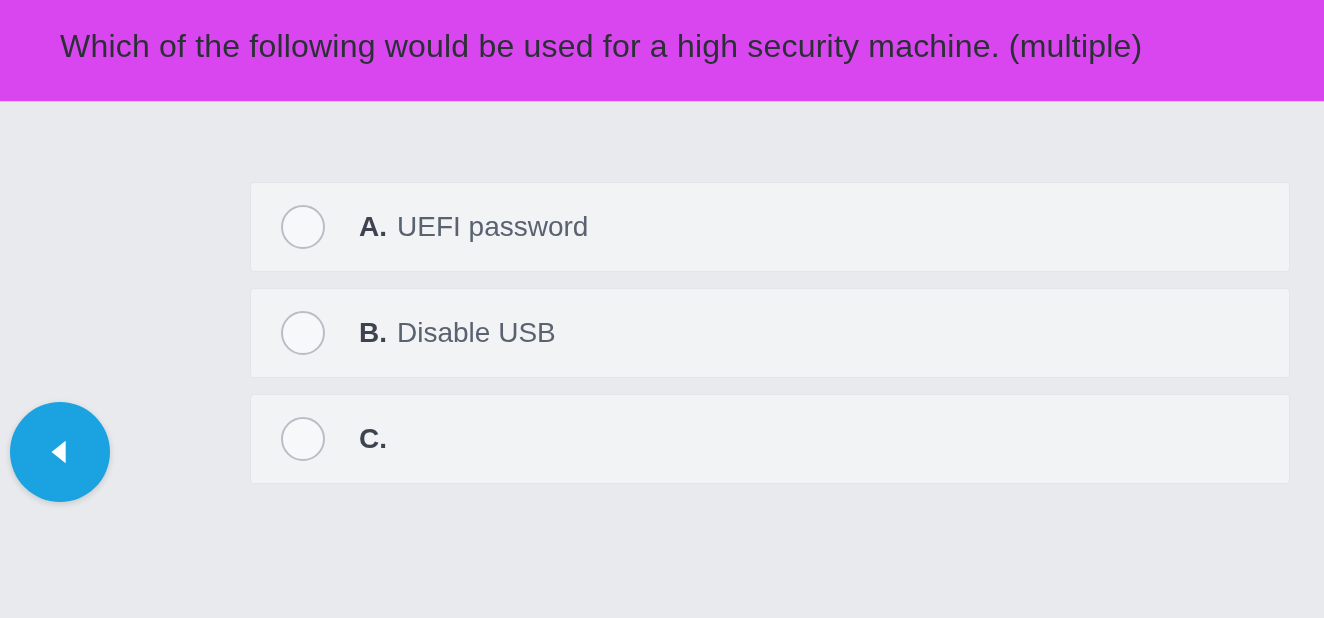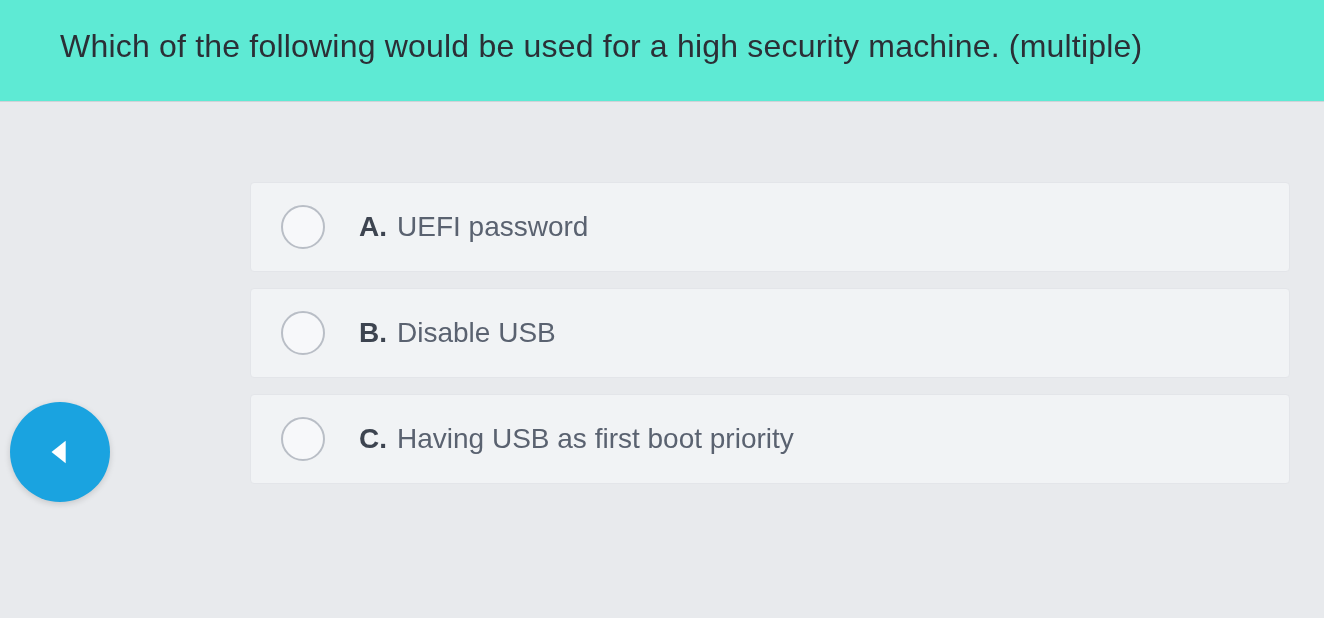--- a/index.html
+++ b/index.html
@@ -4,21 +4,21 @@
 <style>
   * { box-sizing: border-box; margin: 0; padding: 0; }
   html, body {
     width: 1324px;
     height: 618px;
     font-family: "Segoe UI", Arial, sans-serif;
     background: #e8eaed;
     overflow: hidden;
   }
   .question-area {
-    background: #5eead4;
+    background: #d946ef;
     padding: 28px 50px 36px 60px;
     border-bottom: 1px solid #cfd3d8;
   }
   .question-text {
     font-size: 32px;
     color: #2b2f36;
     font-weight: 400;
     letter-spacing: 0.2px;
   }
   .answers-area {
@@ -94,21 +94,20 @@
 
   <div class="option-row">
     <div class="radio"></div>
     <span class="opt-letter">B.</span>
     <span class="opt-text">Disable USB</span>
   </div>
 
   <div class="option-row">
     <div class="radio"></div>
     <span class="opt-letter">C.</span>
-    <span class="opt-text">Having USB as first boot priority</span>
   </div>
 
   <div class="nav-btn">
     <svg viewBox="0 0 24 24">
       <path d="M16 4 L6 12 L16 20 Z"></path>
     </svg>
   </div>
 
 </div>
 

